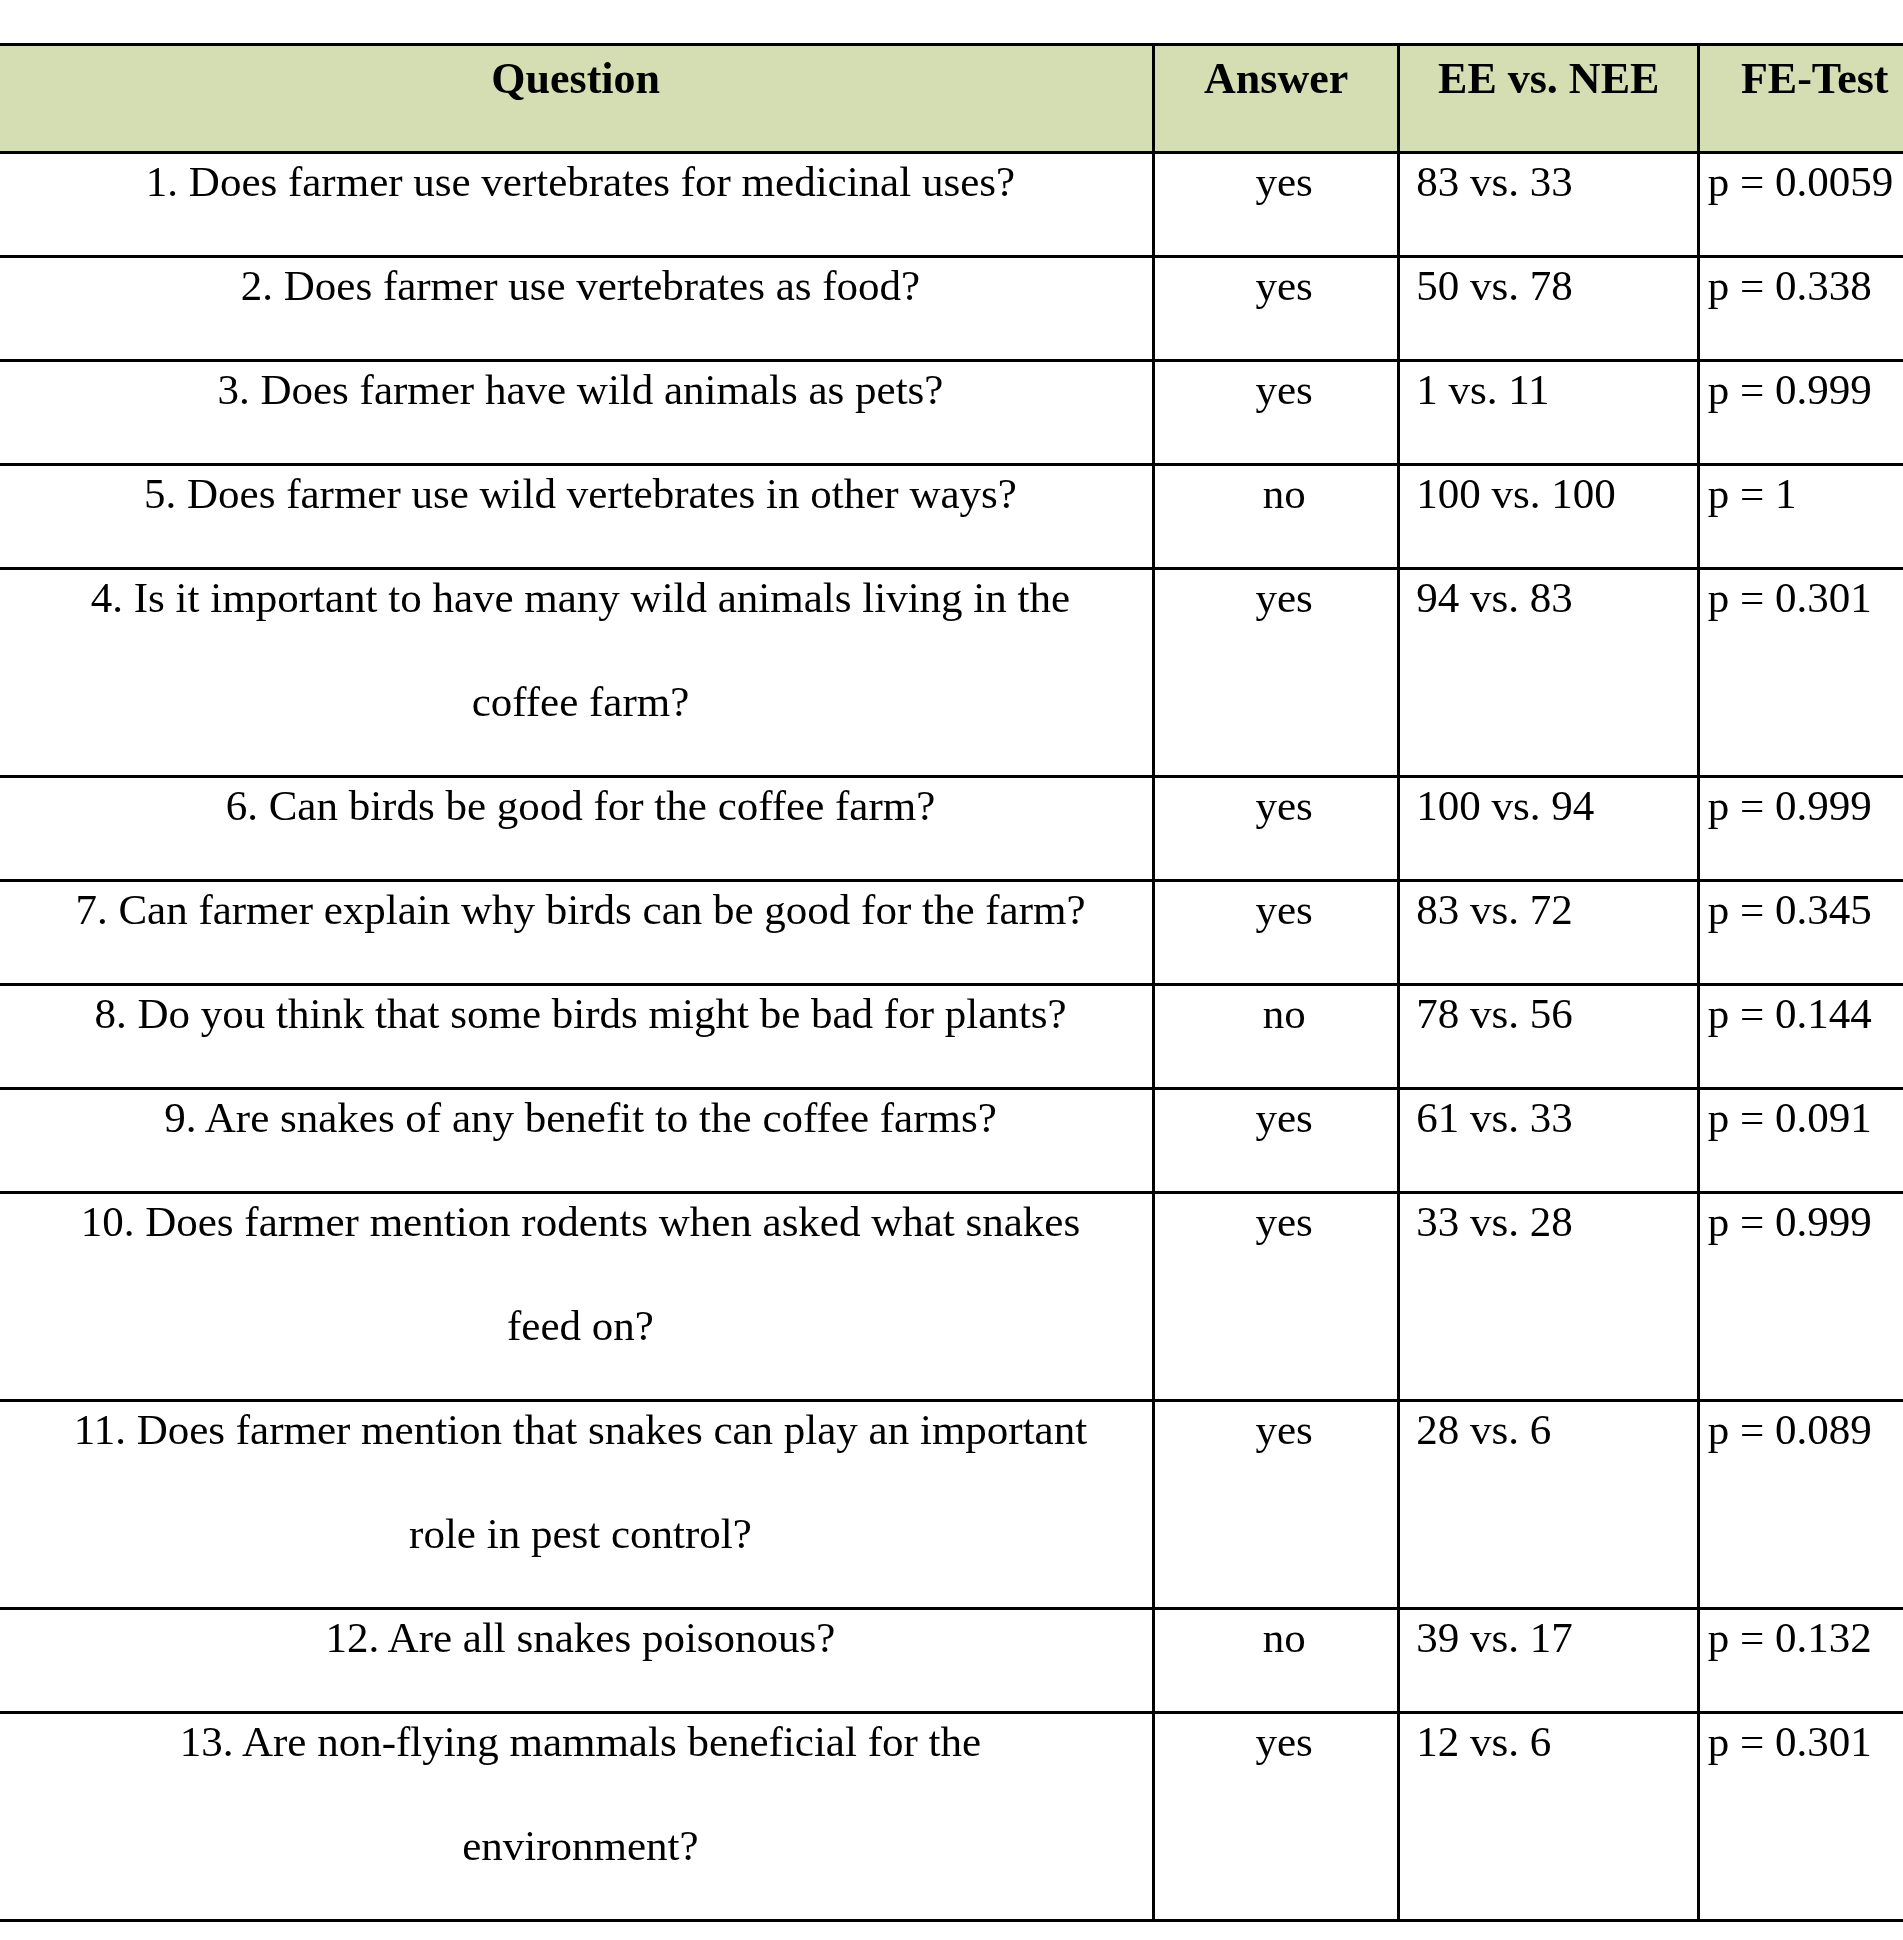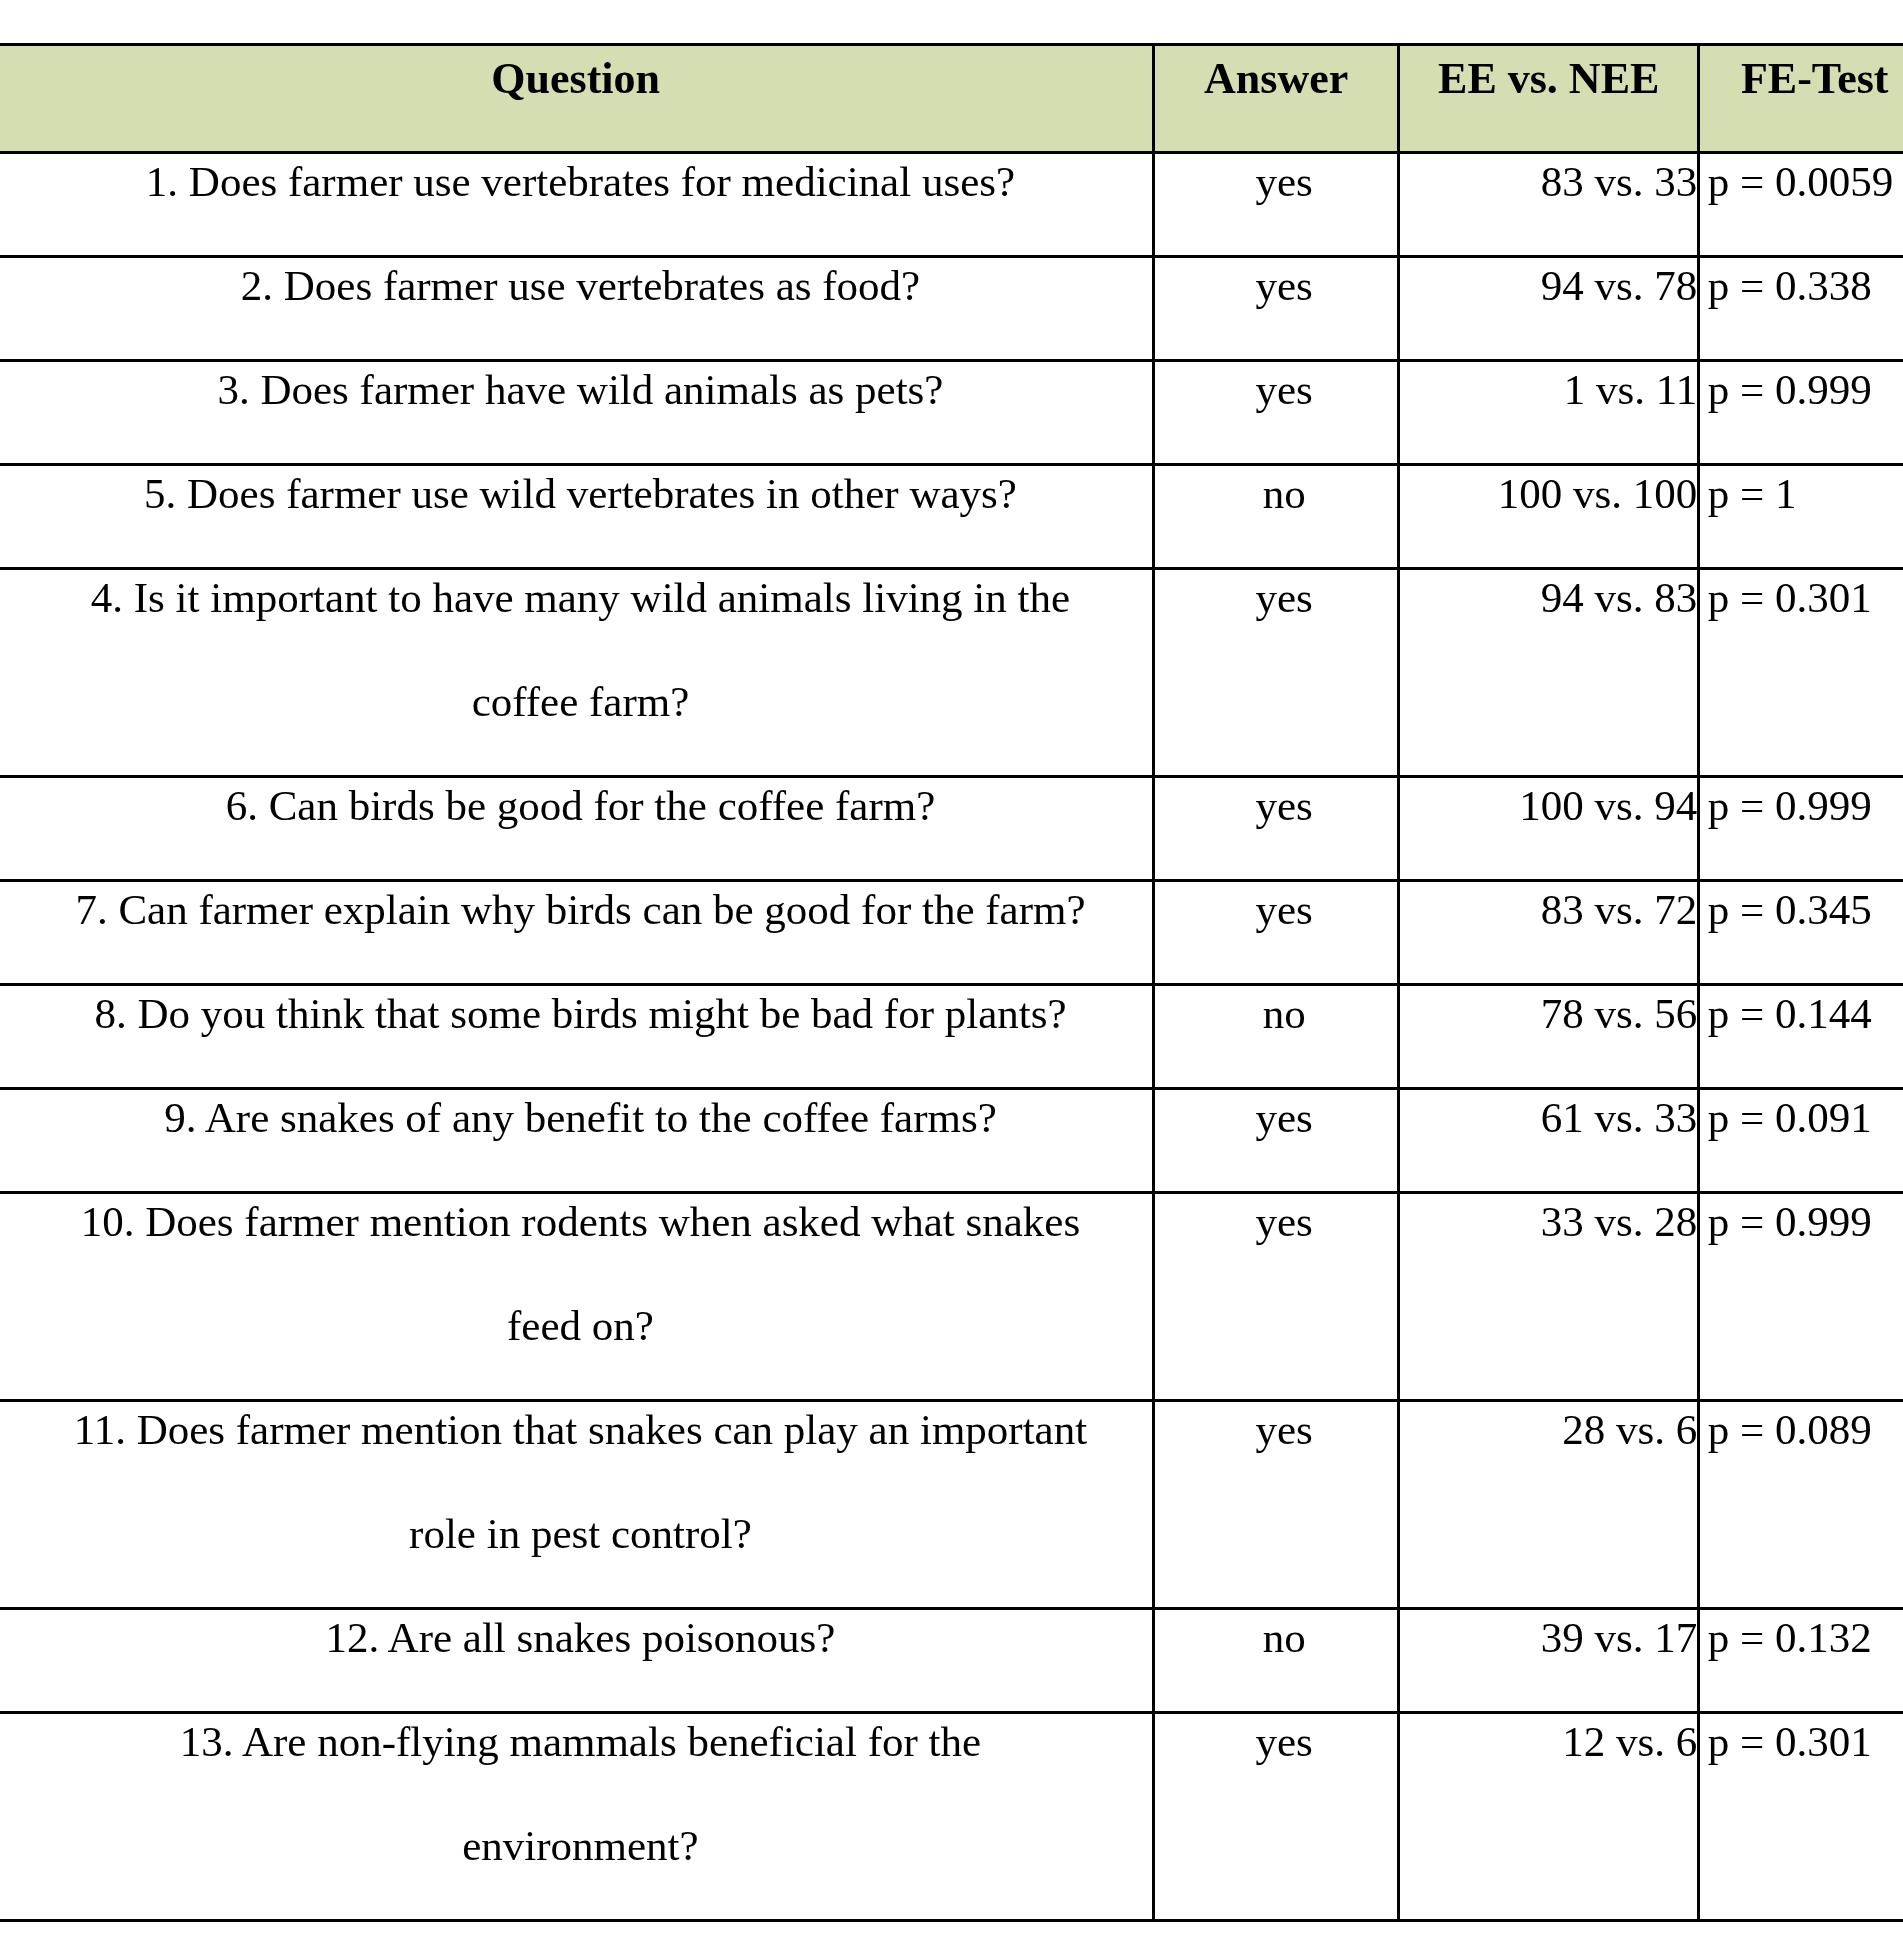--- a/index.html
+++ b/index.html
@@ -59,21 +59,21 @@
   
   .cell-text {
     line-height: 104px;
     margin-top: -24px;
     white-space: pre-line;
     padding-left: 16px;
   }
   td.cell-question { text-align: left; }
   td.cell-question .cell-text { padding-left: 9.5px; text-align: center; }
   td.cell-answer { text-align: center; }
-  td.cell-ee { text-align: right; }
+  td.cell-ee { text-align: left; }
   td.cell-fe { text-align: left; }
   td.cell-fe .cell-text { padding-left: 7.6px; }
 </style>
 </head>
 <body>
 
 <div class="table-wrap">
   <table class="results">
     <colgroup>
       <col class="c-question">
@@ -105,21 +105,21 @@
           </td>
         </tr>
         <tr class="body-row">
           <td class="cell-question">
             <div class="cell-text">2. Does farmer use vertebrates as food?</div>
           </td>
           <td class="cell-answer">
             <div class="cell-text">yes</div>
           </td>
           <td class="cell-ee">
-            <div class="cell-text">94 vs. 78</div>
+            <div class="cell-text">50 vs. 78</div>
           </td>
           <td class="cell-fe">
             <div class="cell-text">p = 0.338</div>
           </td>
         </tr>
         <tr class="body-row">
           <td class="cell-question">
             <div class="cell-text">3. Does farmer have wild animals as pets?</div>
           </td>
           <td class="cell-answer">

